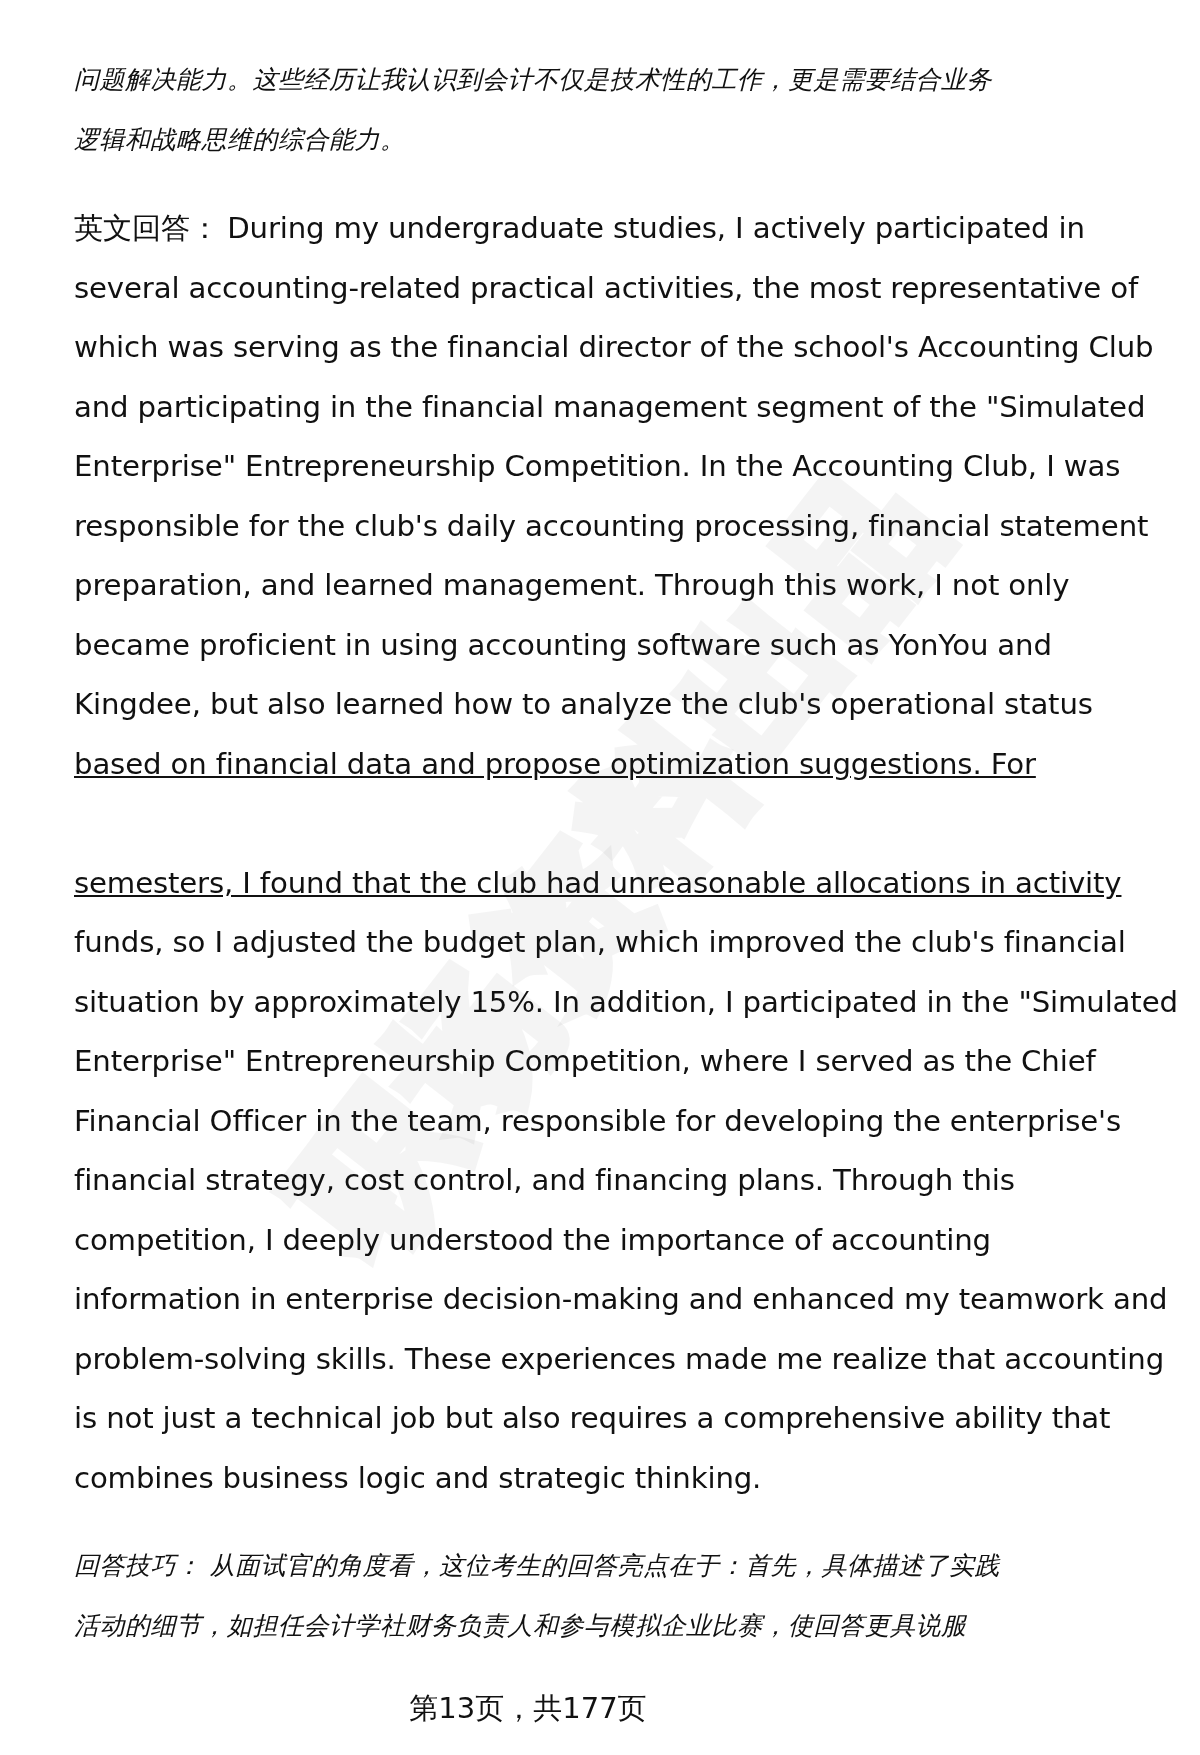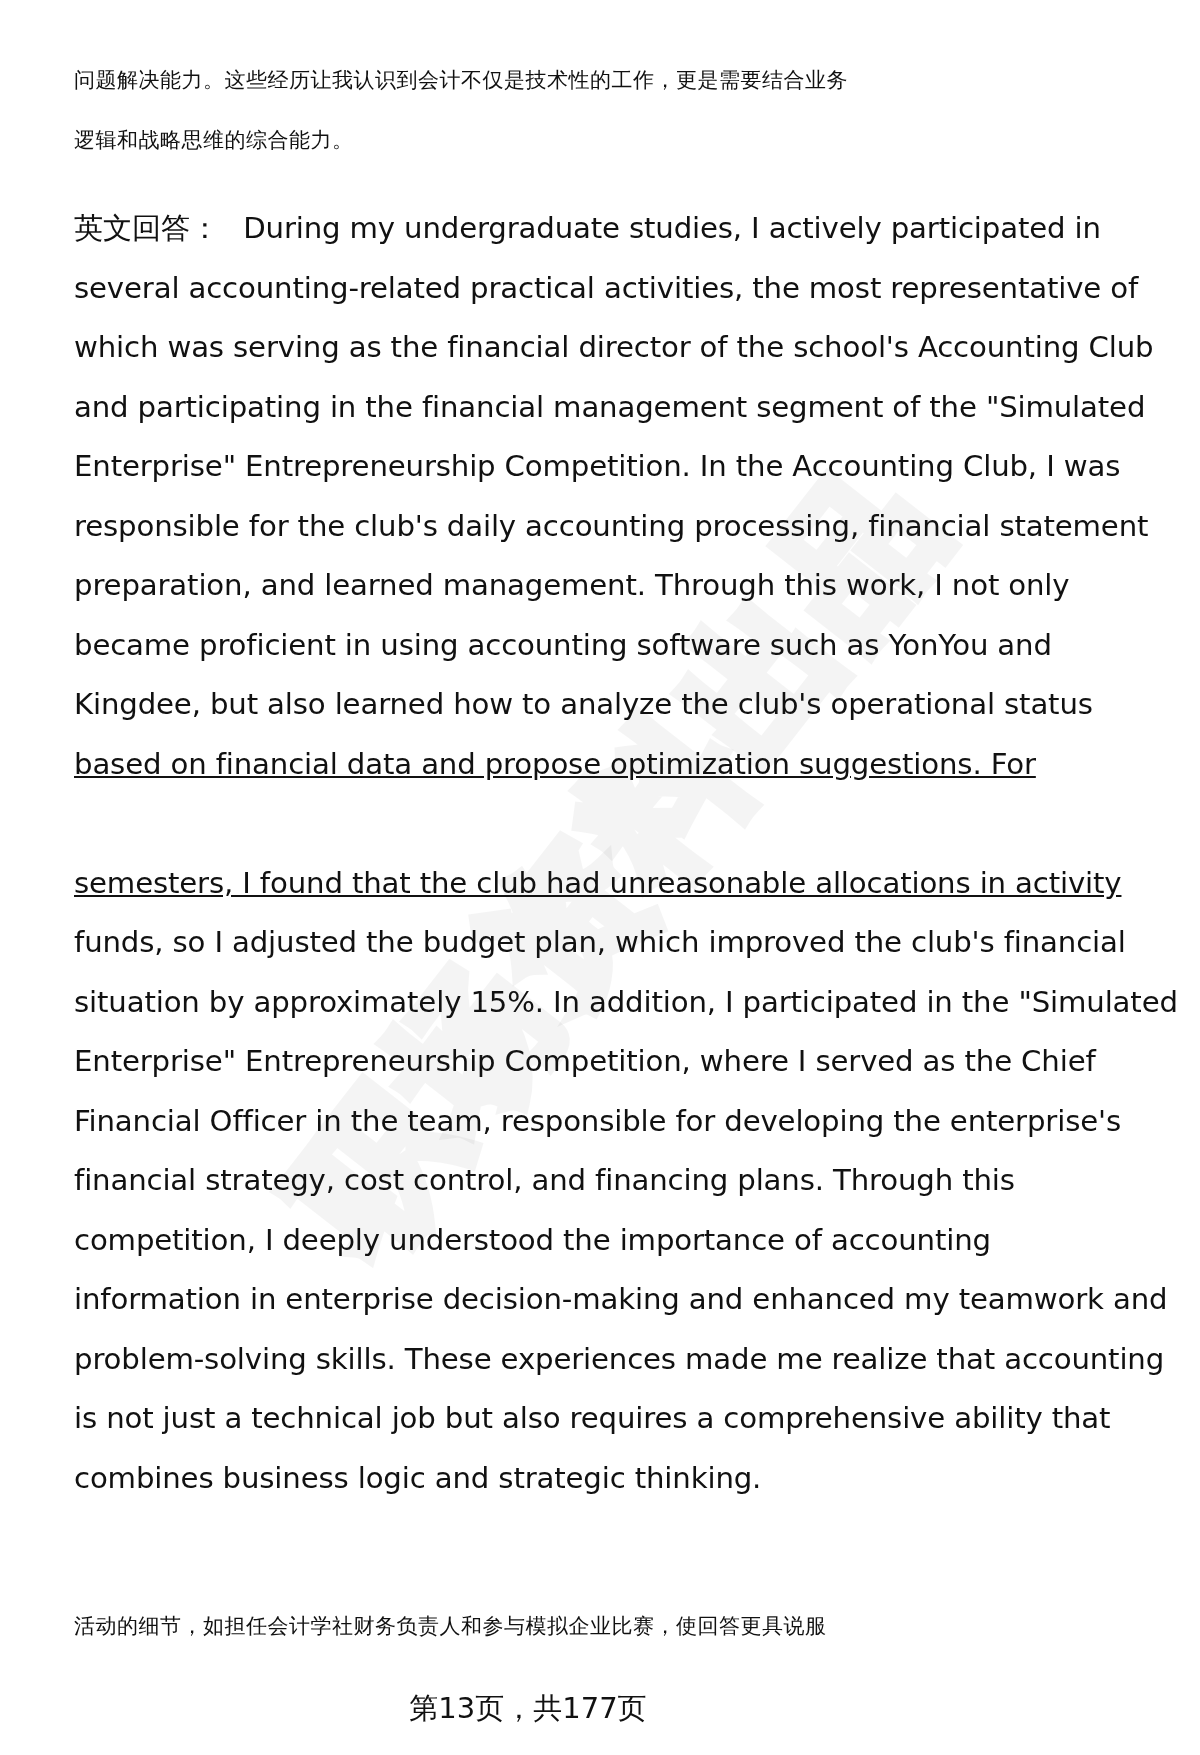--- a/index.html
+++ b/index.html
@@ -43,29 +43,30 @@
     .line {
       position: absolute;
       left: 74px;
       height: 40px;
       line-height: 40px;
       font-size: 29px;
       white-space: nowrap;
       z-index: 1;
     }
     .line.cn {
-      font-size: 21px;
+      font-size: 25px;
       letter-spacing: 0.5px;
+      font-style: italic;
     }
     .line.en {
       font-size: 29.2px;
       letter-spacing: -0.15px;
     }
     .label {
-      margin-right: 24px;
+      margin-right: 8px;
     }
     .page-number {
       position: absolute;
       left: 0;
       width: 1056px;
       top: 1688px;
       text-align: center;
       font-size: 29px;
       line-height: 40px;
       z-index: 1;
@@ -98,17 +99,20 @@
   <div class="line en" style="top:982px;">situation by approximately 15%. In addition, I participated in the "Simulated</div>
   <div class="line en" style="top:1041px;">Enterprise" Entrepreneurship Competition, where I served as the Chief</div>
   <div class="line en" style="top:1101px;">Financial Officer in the team, responsible for developing the enterprise's</div>
   <div class="line en" style="top:1160px;">financial strategy, cost control, and financing plans. Through this</div>
   <div class="line en" style="top:1220px;">competition, I deeply understood the importance of accounting</div>
   <div class="line en" style="top:1279px;">information in enterprise decision-making and enhanced my teamwork and</div>
   <div class="line en" style="top:1339px;">problem-solving skills. These experiences made me realize that accounting</div>
   <div class="line en" style="top:1398px;text-align:center;">is not just a technical job but also requires a comprehensive ability that</div>
   <div class="line en" style="top:1458px;">combines business logic and strategic thinking.</div>
 
+  <div class="line cn" style="top:1546px;">
+    <span class="label">回答技巧：</span><span>从面试官的角度看，这位考生的回答亮点在于：首先，具体描述了实践</span>
+  </div>
   <div class="line cn" style="top:1606px;">活动的细节，如担任会计学社财务负责人和参与模拟企业比赛，使回答更具说服</div>
 
   <div class="page-number">第13页，共177页</div>
 
 </div>
 
 </body></html>

